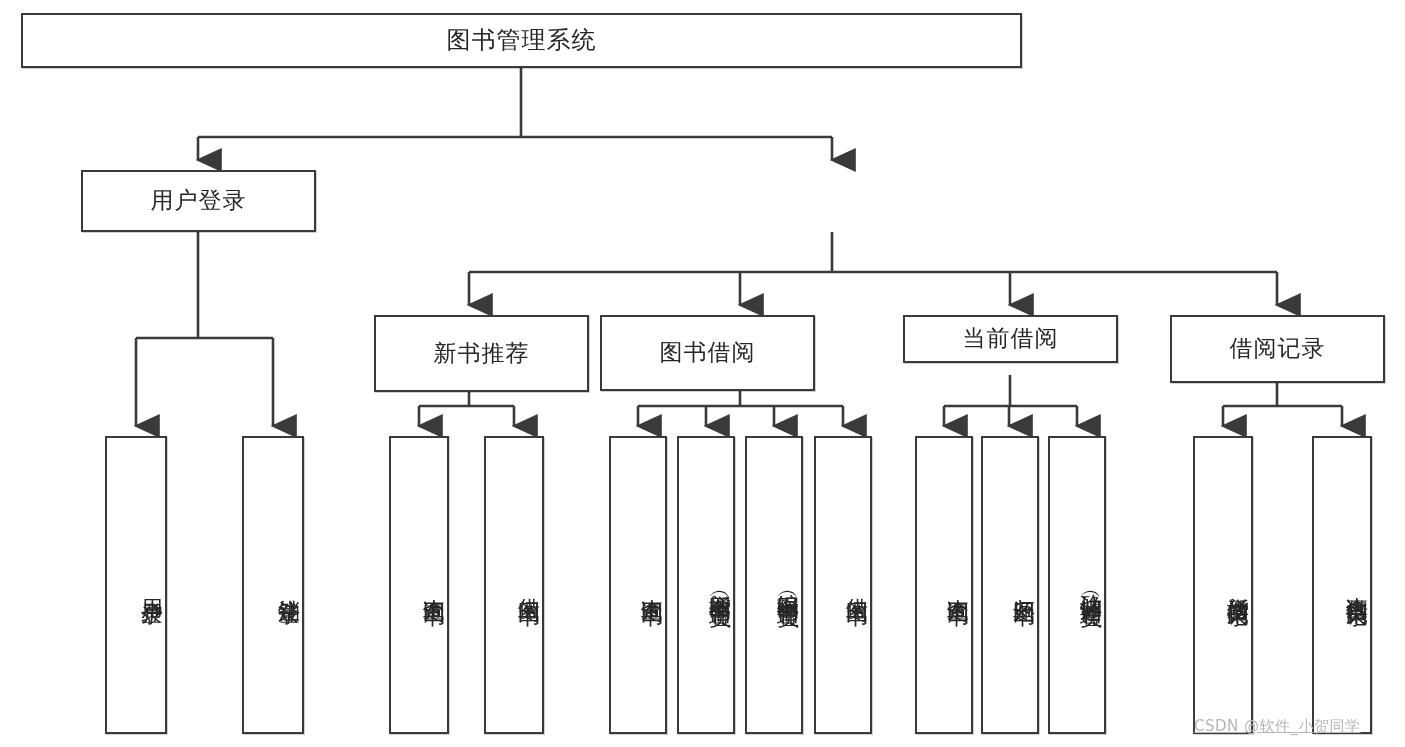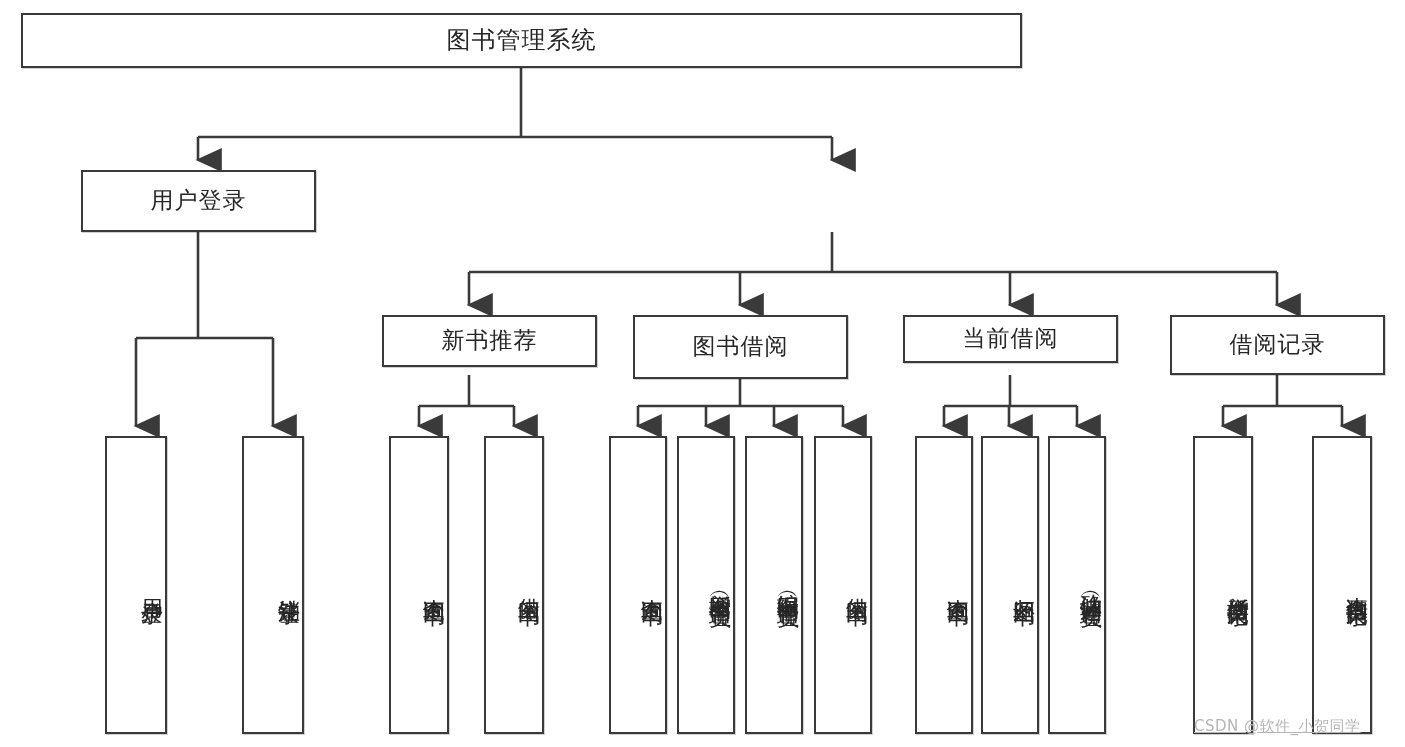--- a/index.html
+++ b/index.html
@@ -126,30 +126,30 @@
   </svg>
 
   <div class="node h root" style="left:21px; top:13px; width:1001px; height:55px;">
     <span>图书管理系统</span>
   </div>
 
   <div class="node h" style="left:81px; top:170px; width:235px; height:62px;">
     <span>用户登录</span>
   </div>
 
-  <div class="node h" style="left:382px; top:315px; width:215px; height:52px;">
+  <div class="node h" style="left:374px; top:315px; width:215px; height:77px;">
     <span>新书推荐</span>
   </div>
-  <div class="node h" style="left:633px; top:315px; width:215px; height:64px;">
+  <div class="node h" style="left:600px; top:315px; width:215px; height:76px;">
     <span>图书借阅</span>
   </div>
   <div class="node h" style="left:903px; top:315px; width:215px; height:48px;">
     <span>当前借阅</span>
   </div>
-  <div class="node h" style="left:1170px; top:315px; width:215px; height:60px;">
+  <div class="node h" style="left:1170px; top:315px; width:215px; height:68px;">
     <span>借阅记录</span>
   </div>
 
   <div class="node v" style="left:105px; top:436px; width:62px; height:298px;">
     <span class="vtext">用户登录</span>
   </div>
   <div class="node v" style="left:242px; top:436px; width:62px; height:298px;">
     <span class="vtext">注销登录</span>
   </div>
 

